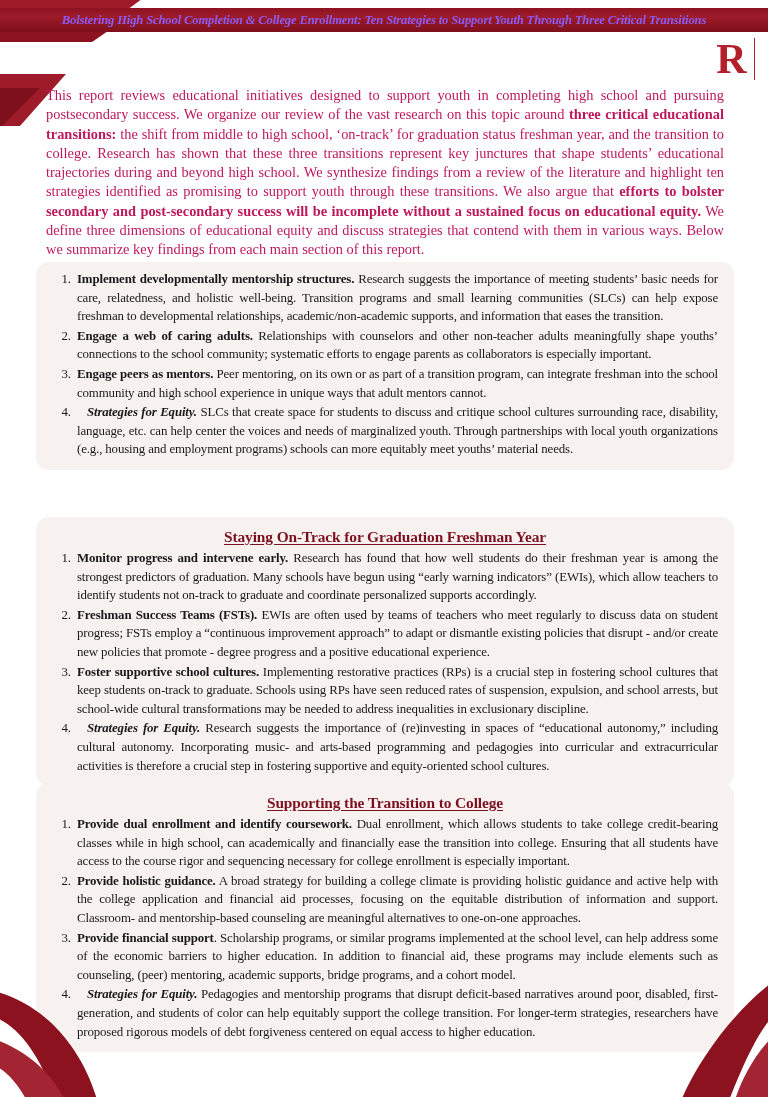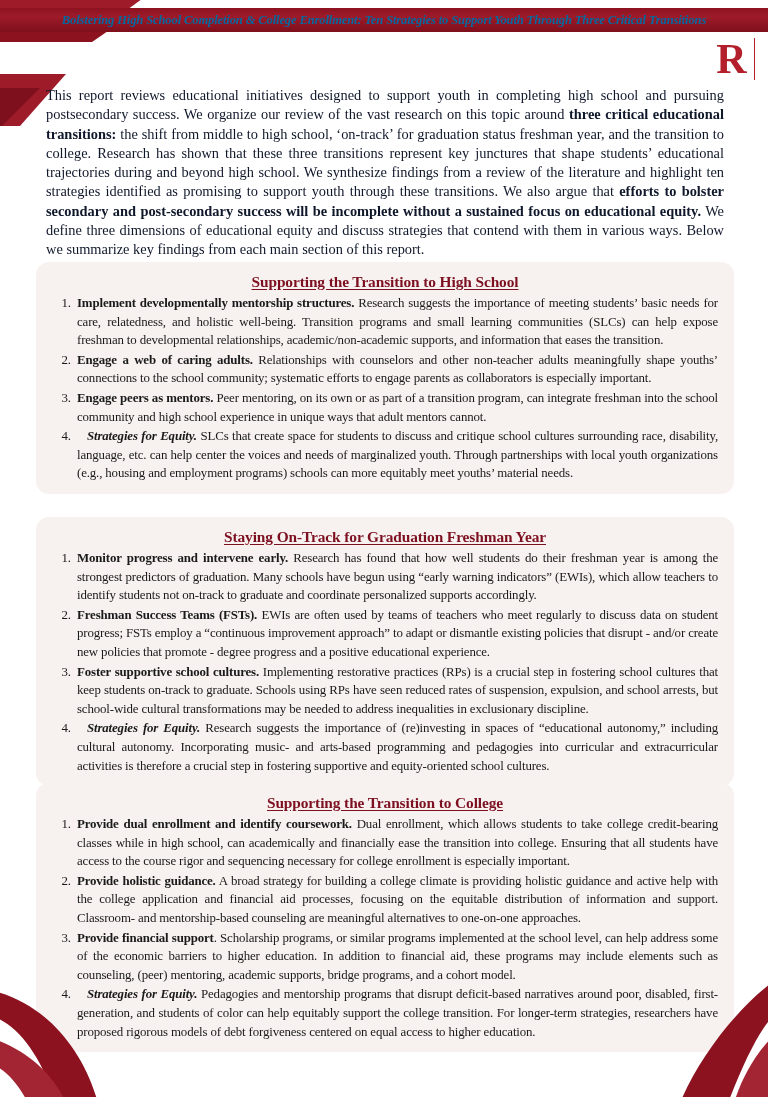--- a/index.html
+++ b/index.html
@@ -31,21 +31,21 @@
   .banner-bg {
     position: absolute; left: 0; top: 0;
     width: 768px; height: 24px;
     background: linear-gradient(180deg,#8d1220 0%, #9e1b2a 35%, #7e0f1c 100%);
   }
   .banner-text {
     position: absolute; left: 0; top: 0;
     width: 768px; height: 24px;
     line-height: 24px;
     text-align: center;
-    color: #0369a1;
+    color: #8b5cf6;
     font-weight: bold;
     font-style: italic;
     font-size: 12.6px;
     letter-spacing: -0.15px;
     white-space: nowrap;
     font-family: "Liberation Serif", serif;
   }
 
   
   .datebox {
@@ -96,21 +96,21 @@
   .logo .l2, .logo .l3 {
     font-family: "Liberation Sans", sans-serif;
     font-size: 12.6px; font-weight: bold; color: #1b1b1b;
     letter-spacing: -0.45px; line-height: 14.5px;
   }
 
   
   .intro {
     position: absolute; left: 46px; top: 86px; width: 678px;
     font-size: 14.4px; line-height: 19.3px;
-    color: #0f172a; text-align: justify;
+    color: #be185d; text-align: justify;
     font-family: "Liberation Serif", serif;
   }
   .intro b { font-weight: bold; }
 
   
   .card {
     position: absolute;
     left: 36px; width: 698px;
     background: #f7f1ef;
     border-radius: 13px;
@@ -166,21 +166,20 @@
 
 
   <div class="logo">
     <div class="rmark">R</div>
     <div class="bar"></div>
   </div>
 
   <div class="intro">This report reviews educational initiatives designed to support youth in completing high school and pursuing postsecondary success. We organize our review of the vast research on this topic around <b>three critical educational transitions:</b> the shift from middle to high school, ‘on-track’ for graduation status freshman year, and the transition to college. Research has shown that these three transitions represent key junctures that shape students’ educational trajectories during and beyond high school. We synthesize findings from a review of the literature and highlight ten strategies identified as promising to support youth through these transitions. We also argue that <b>efforts to bolster secondary and post-secondary success will be incomplete without a sustained focus on educational equity.</b> We define three dimensions of educational equity and discuss strategies that contend with them in various ways. Below we summarize key findings from each main section of this report.</div>
 
   <div class="card" id="card1">
-    <div class="card-title">Supporting the Transition to High School</div>
     <ol class="items">
         <li><b>Implement developmentally mentorship structures.</b><span> Research suggests the importance of meeting students’  basic needs for care, relatedness, and holistic well-being. Transition programs and small learning communities (SLCs) can help expose freshman to developmental relationships, academic/non-academic supports, and information that eases the transition.</span></li>
         <li><b>Engage a web of caring adults.</b><span> Relationships with counselors and other non-teacher adults meaningfully shape youths’ connections to the school community; systematic efforts to engage parents as collaborators is especially important.</span></li>
         <li><b>Engage peers as mentors.</b><span> Peer mentoring, on its own or as part of a transition program, can integrate freshman into the school community and high school experience in unique ways that adult mentors cannot.</span></li>
         <li><i>Strategies for Equity.</i><span> SLCs that create space for students to discuss and critique school cultures surrounding race, disability, language, etc. can help center the voices and needs of marginalized youth. Through partnerships with local youth organizations (e.g., housing and employment programs) schools can more equitably meet youths’ material needs.</span></li>
       </ol>
   </div>
 
   <div class="card" id="card2">
     <div class="card-title">Staying On-Track for Graduation Freshman Year</div>

